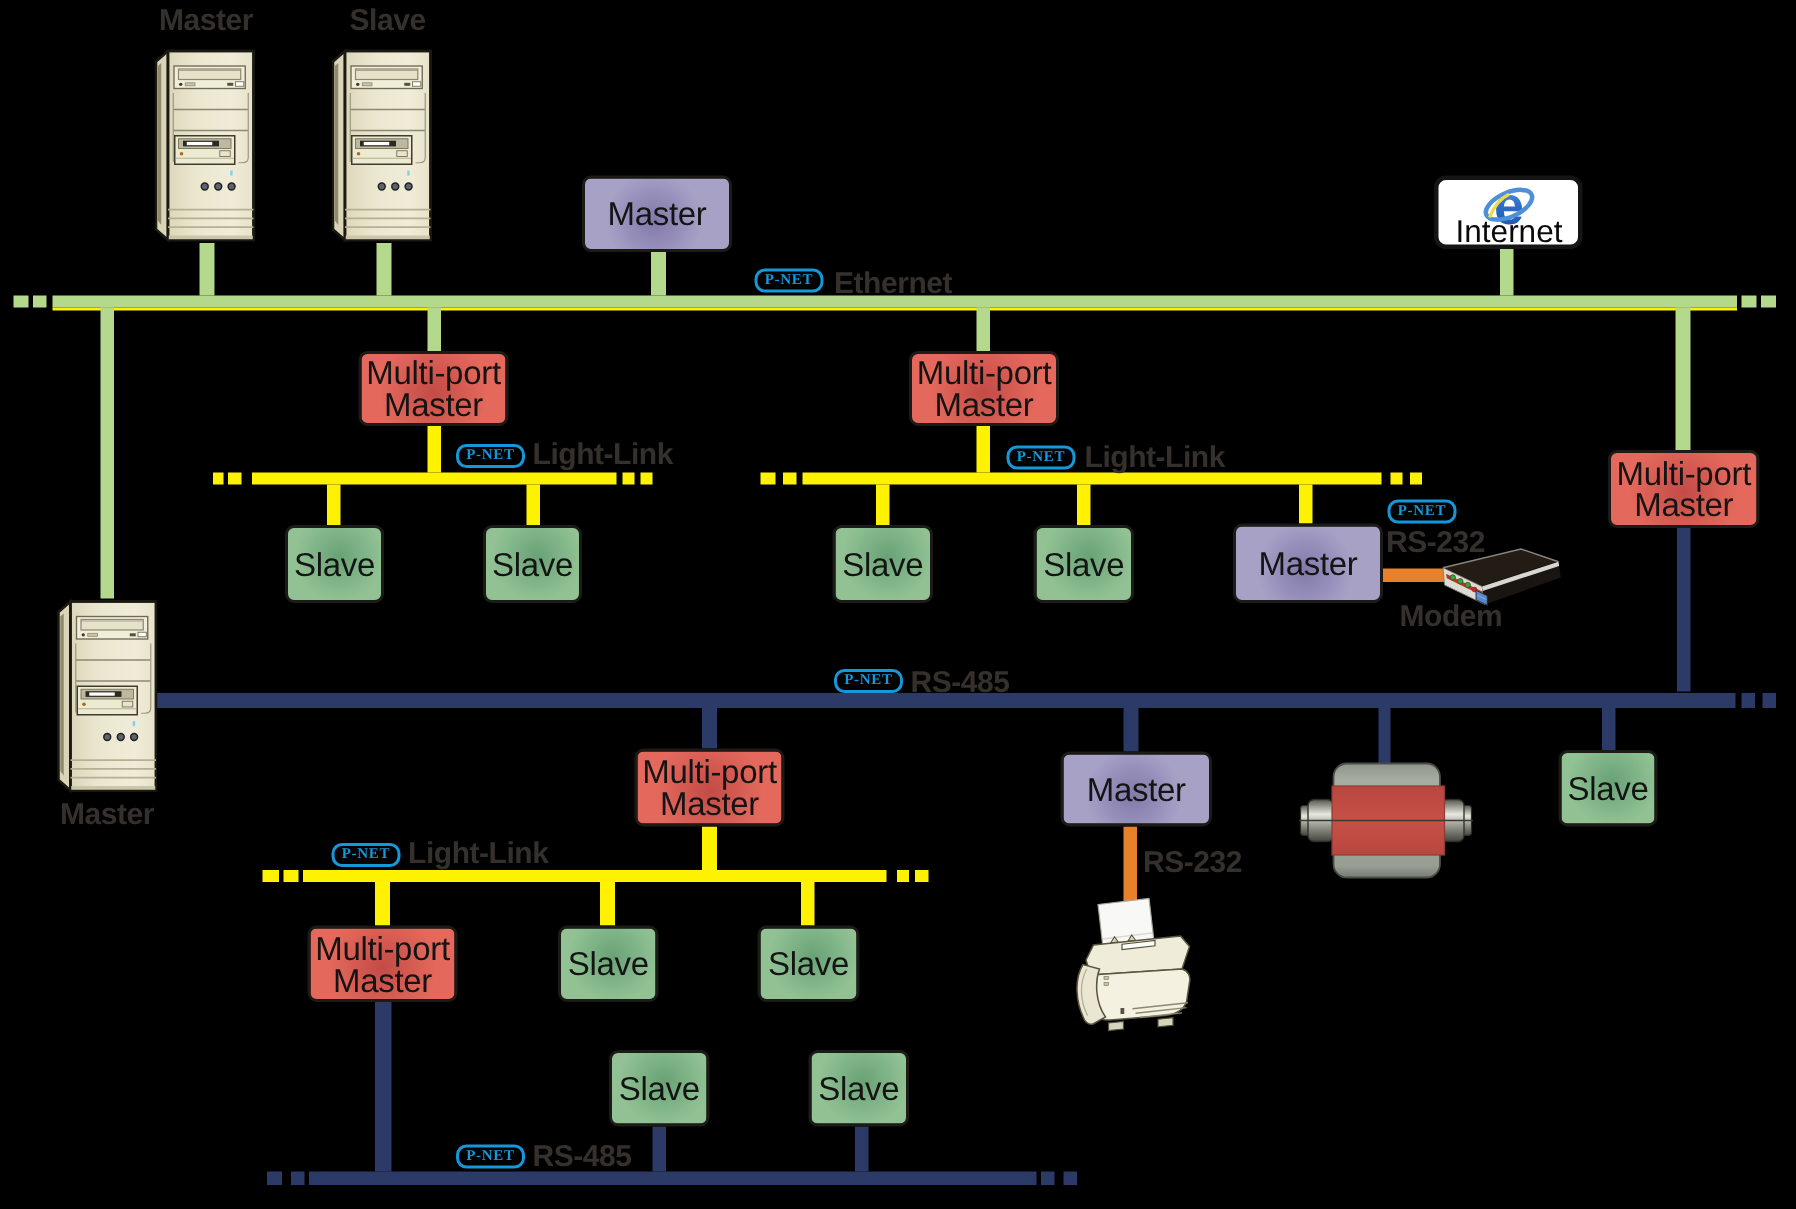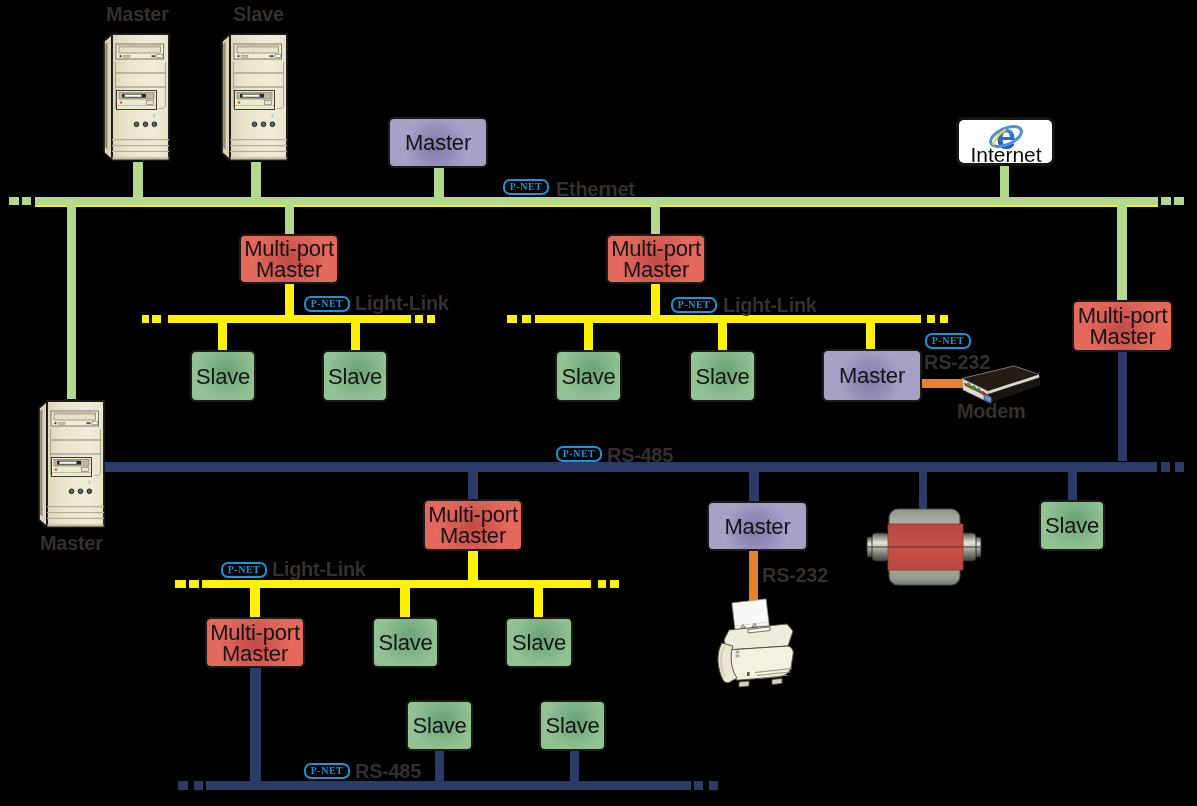--- a/index.html
+++ b/index.html
@@ -134,21 +134,21 @@
 </div>
 
 <div class="lbl" style="left:556px;top:178px;">Ethernet</div>
 <div class="lbl" style="left:355px;top:291.5px;">Light-Link</div>
 <div class="lbl" style="left:723px;top:294px;">Light-Link</div>
 <div class="lbl" style="left:272px;top:558px;">Light-Link</div>
 <div class="lbl" style="left:607px;top:443.5px;">RS-485</div>
 <div class="lbl" style="left:355px;top:759.5px;">RS-485</div>
 <div class="lbl" style="left:924px;top:351px;">RS-232</div>
 <div class="lbl" style="left:762px;top:563.5px;">RS-232</div>
-<div class="lbl" style="left:957px;top:400px;">Modem</div>
+<div class="lbl" style="left:933px;top:400px;">Modem</div>
 <div class="lbl" style="left:106px;top:2.5px;color:#35302c;">Master</div>
 <div class="lbl" style="left:233px;top:2.5px;color:#35302c;">Slave</div>
 <div class="lbl" style="left:40px;top:531.5px;color:#35302c;">Master</div>
 
 <div class="pnet" style="left:503px;top:179px;">P-NET</div>
 <div class="pnet" style="left:304px;top:296px;">P-NET</div>
 <div class="pnet" style="left:671px;top:297px;">P-NET</div>
 <div class="pnet" style="left:925px;top:333px;">P-NET</div>
 <div class="pnet" style="left:556px;top:446px;">P-NET</div>
 <div class="pnet" style="left:221px;top:562px;">P-NET</div>

